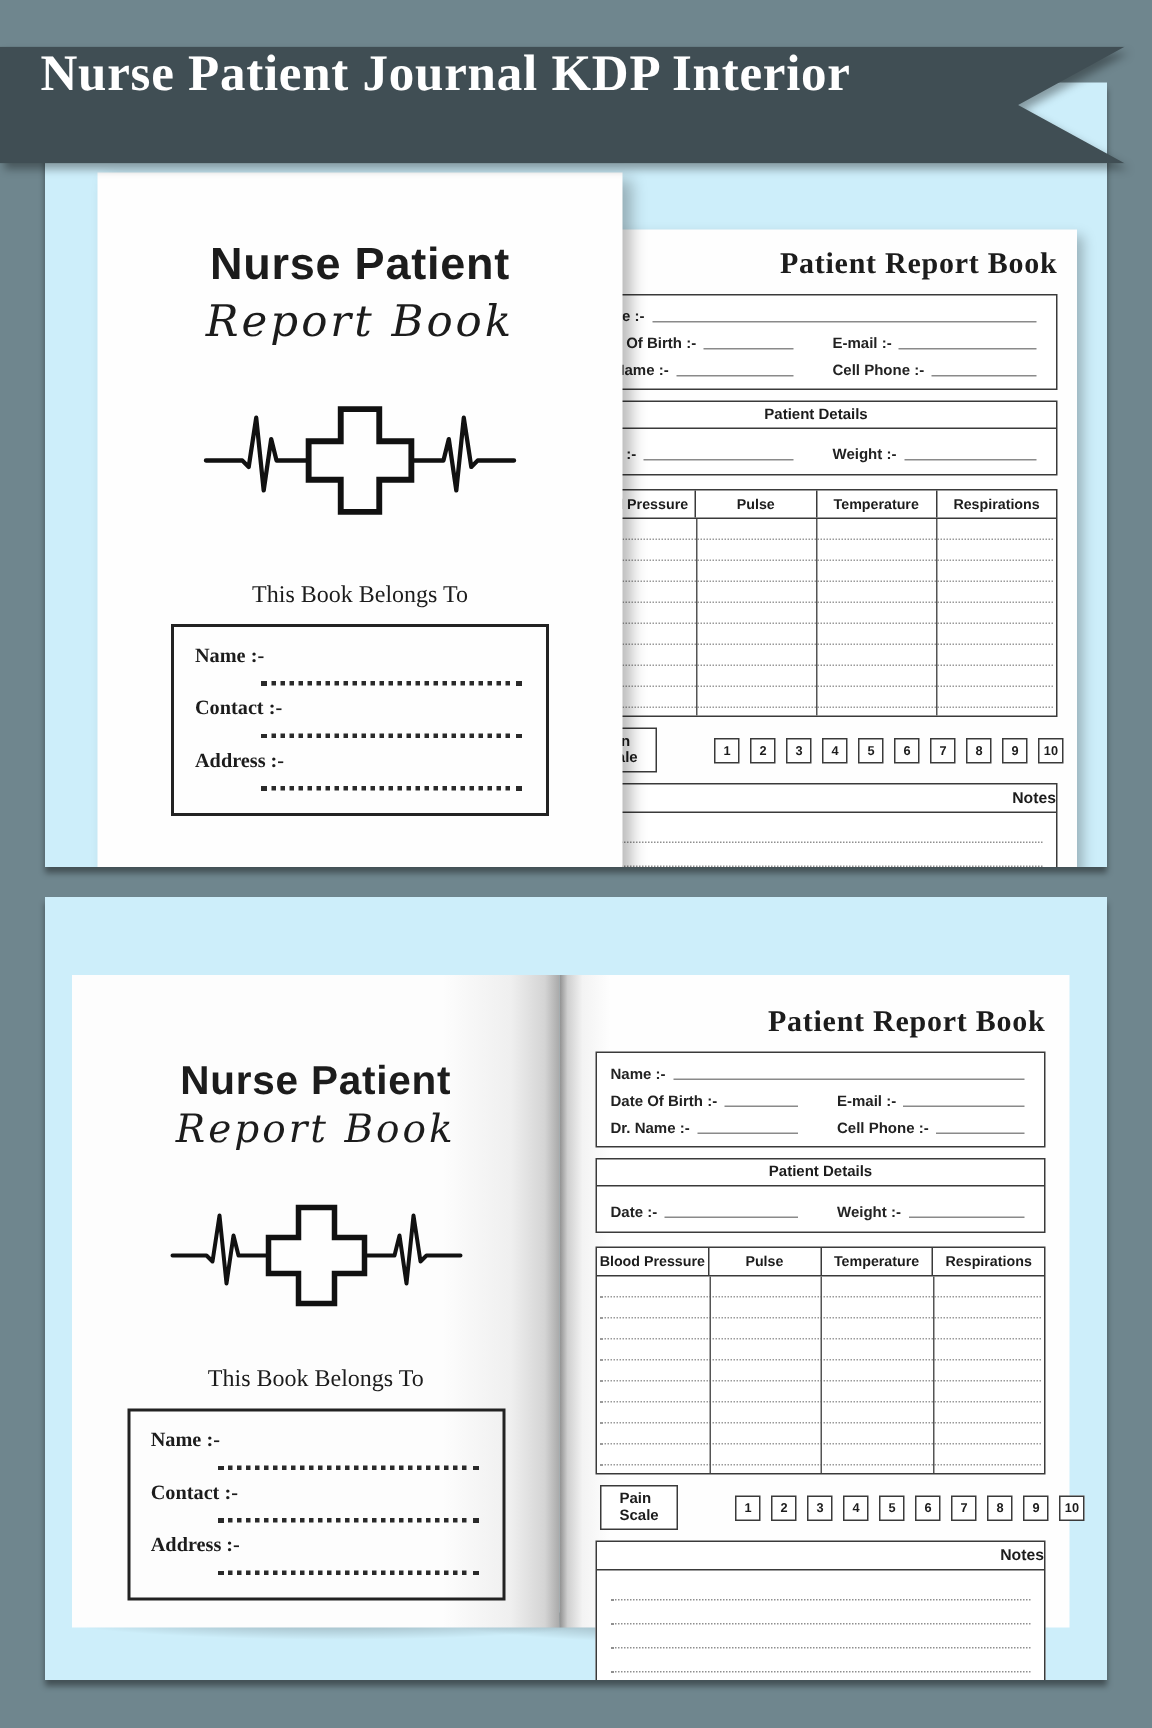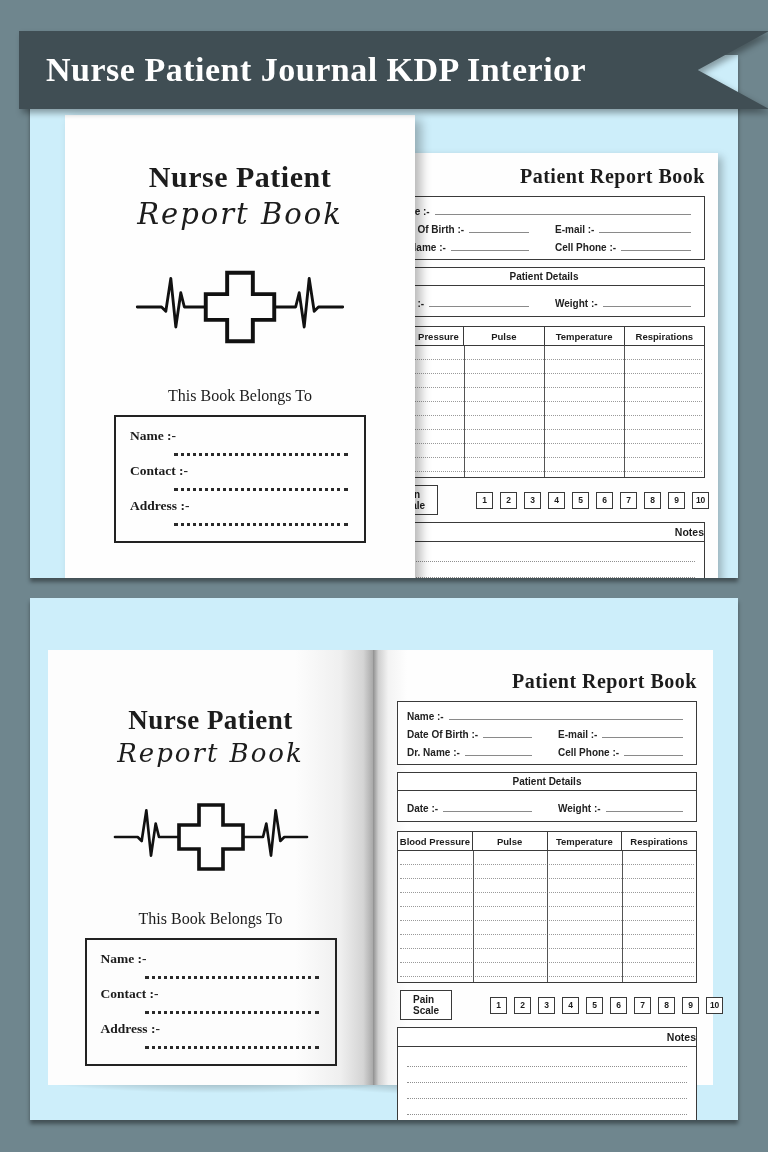--- a/index.html
+++ b/index.html
@@ -15,21 +15,21 @@
   
   .ribbon-wrap{
     position:absolute;top:31px;left:0;width:750px;height:78px;
     filter:drop-shadow(3px 4px 3px rgba(0,0,0,.35));
     z-index:20;
   }
   .ribbon{
     width:100%;height:100%;
     background:#404e54;
     clip-path:polygon(0 0,100% 0,90.5% 50%,100% 100%,0 100%);
-    display:flex;align-items:center;margin-left:19px;
+    display:flex;
   }
   .ribbon-title{
     color:#ffffff;
     font-family:"Liberation Serif",serif;
     font-weight:700;
     font-size:34px;
     letter-spacing:.5px;
     padding-left:27px;
     white-space:nowrap;
   }
@@ -71,21 +71,21 @@
     background:linear-gradient(to right,#fdfdfd 0%,#fdfdfd 76%,#efefef 90%,#d4d4d4 97%,#a9a9a9 100%);
   }
   .book-right{
     width:340px;
     background:linear-gradient(to right,#8f8f8f 0%,#cfcfcf 1.6%,#f3f3f3 4.5%,#fefefe 10%);
   }
 
   
   .cover-inner{width:100%;height:100%;box-sizing:border-box;text-align:center;padding-top:46px;}
   .cover-title{
-    font-family:Liberation Serif, serif;font-weight:700;font-size:30px;
+    font-family:Liberation Sans, sans-serif;font-weight:700;font-size:30px;
     letter-spacing:.5px;line-height:1.05;
   }
   .cover-subtitle{
     font-family:"DejaVu Serif",serif;font-style:italic;font-weight:400;
     font-size:29px;letter-spacing:2px;margin-top:4px;
   }
   .cross-art{margin-top:26px;}
   .belongs-heading{
     font-family:"Liberation Serif",serif;font-weight:400;font-size:16px;margin-top:26px;
   }

